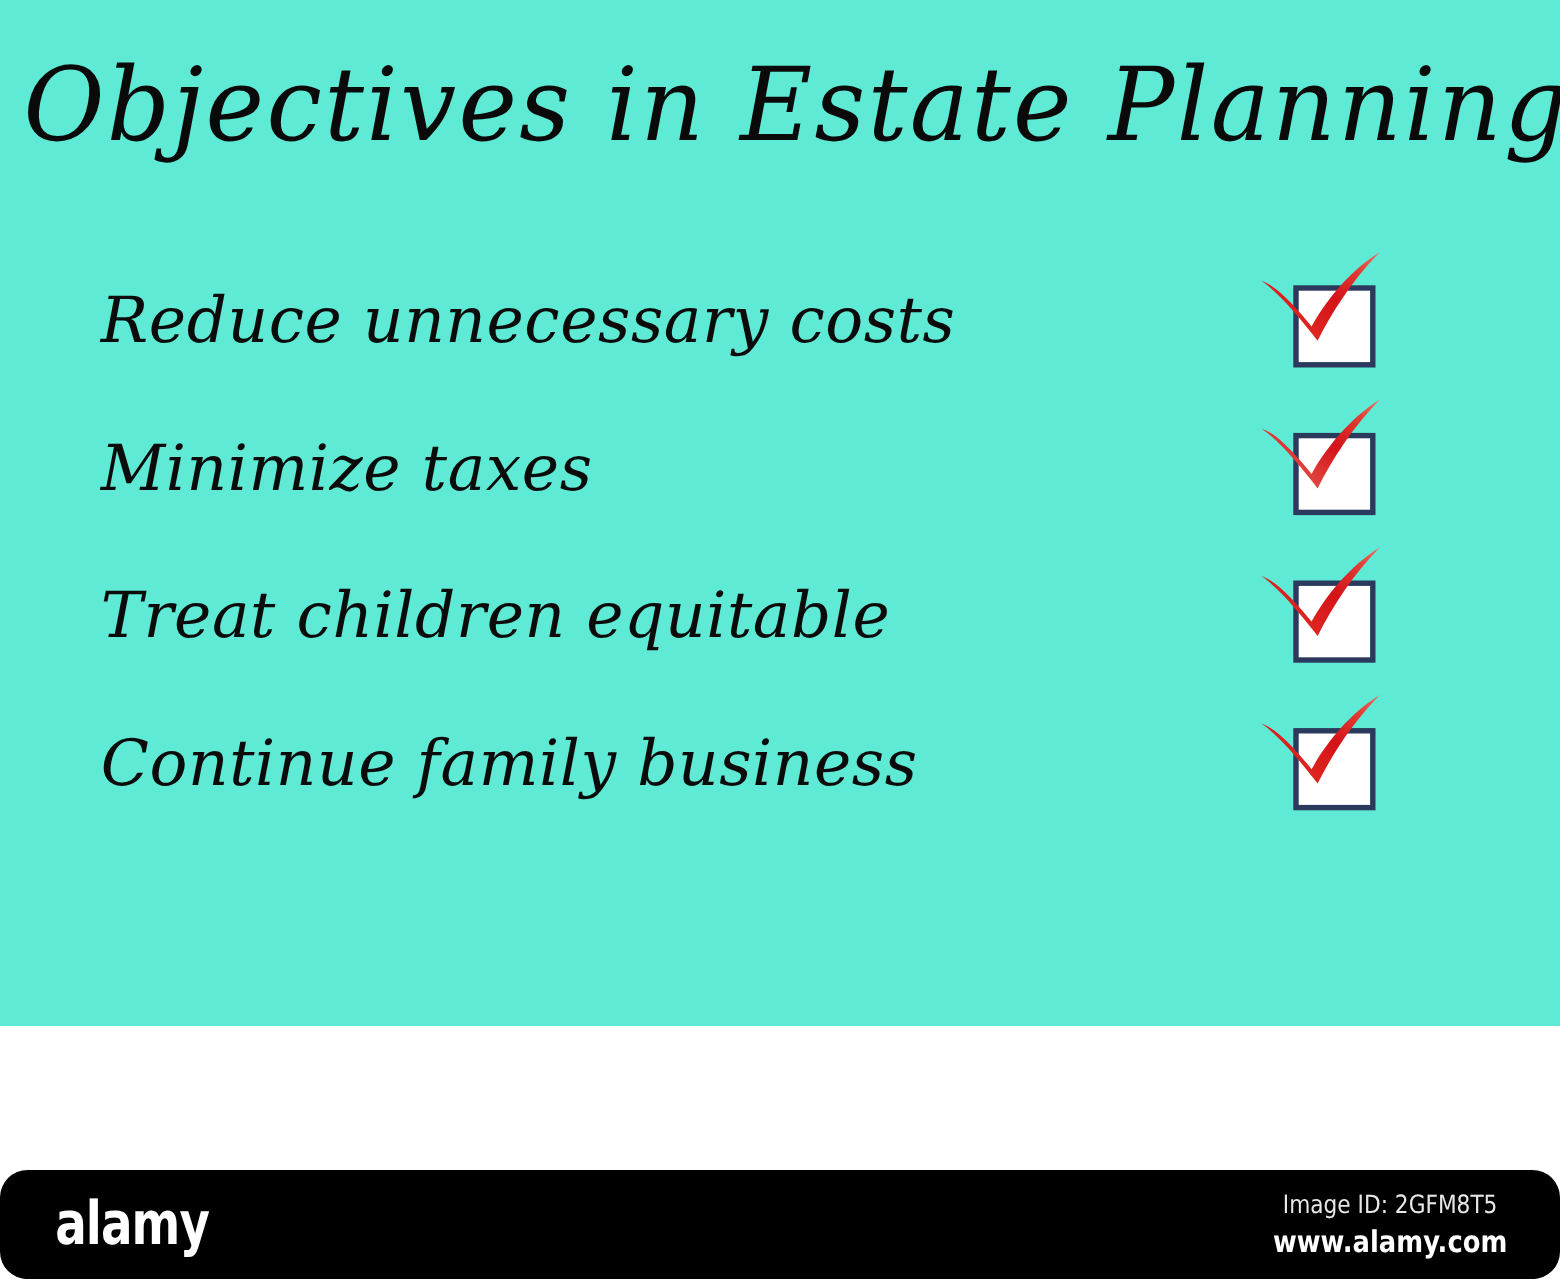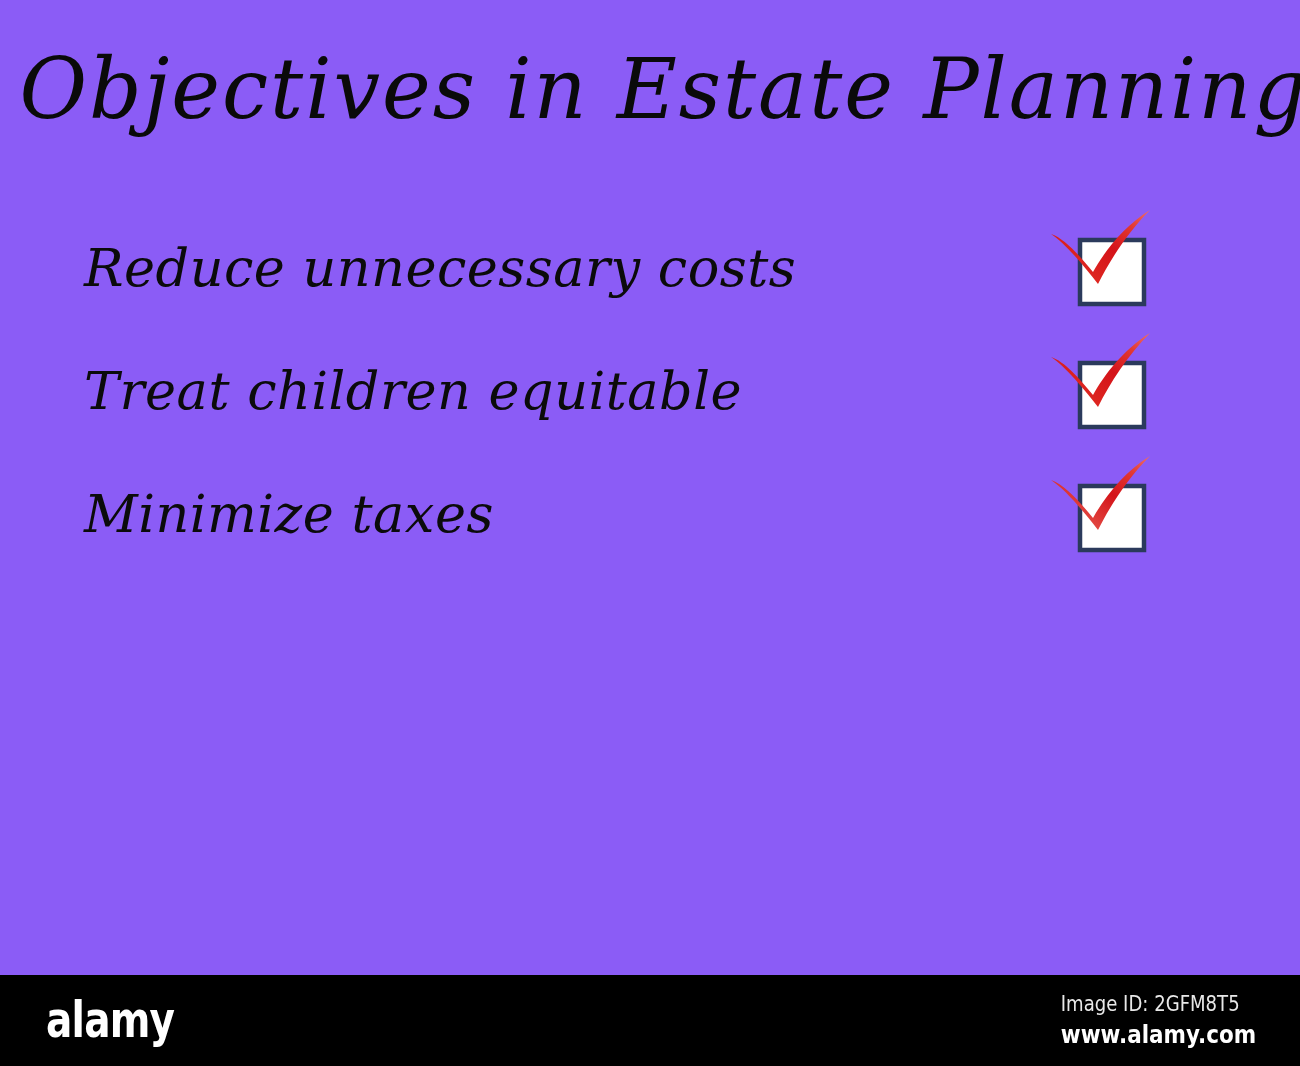--- a/index.html
+++ b/index.html
@@ -10,22 +10,22 @@
   body {
     width: 1300px;
     height: 1066px;
     overflow: hidden;
     font-family: "DejaVu Sans", sans-serif;
   }
 
   .stage {
     position: relative;
     width: 1300px;
-    height: 1066px;
-    background: #8b5cf6;
+    height: 855px;
+    background: #5eead4;
   }
 
   
   .title {
     position: absolute;
     left: 0;
     top: 46px;
     width: 1300px;
     text-align: center;
     font-family: "DejaVu Serif", serif;
@@ -87,41 +87,42 @@
   }
 
   
   .footer {
     position: absolute;
     left: 0;
     top: 975px;
     width: 1300px;
     height: 91px;
     background: #000000;
+    border-radius: 23px;
   }
 
   .footer-logo {
     position: absolute;
     left: 46px;
     top: 18px;
     font-family: "DejaVu Sans", sans-serif;
     font-weight: 700;
     font-size: 50px;
     line-height: 55px;
     color: #ffffff;
     letter-spacing: -1px;
     transform: scaleX(0.78);
     transform-origin: left top;
   }
 
   .footer-right {
     position: absolute;
     right: 44px;
     top: 14px;
-    text-align: left;
+    text-align: center;
     color: #ffffff;
   }
 
   .footer-imageid {
     font-family: "DejaVu Sans", sans-serif;
     font-size: 21px;
     line-height: 30px;
     font-weight: 400;
     color: #e8e8e8;
     transform: scaleX(0.86);
@@ -161,60 +162,79 @@
             </linearGradient>
           </defs>
           <rect x="34" y="28" width="64" height="64" fill="#ffffff" stroke="#2b3a5c" stroke-width="4.5"></rect>
           <path d="M5,22 C18,26 34,44 47,60 C58,40 78,14 104,-2
                    C82,20 64,48 52,72 C38,54 20,32 5,22 Z" fill="url(#chkg1)"></path>
         </svg>
       </div>
     </div>
 
     <div class="row">
+      <div class="row-label">Minimize taxes</div>
+      <div class="row-check">
+        <svg viewBox="0 0 120 110" xmlns="http://www.w3.org/2000/svg">
+          <defs>
+            <linearGradient id="chkg2" x1="0" y1="1" x2="1" y2="0">
+              <stop offset="0%" stop-color="#f7a9a2"></stop>
+              <stop offset="18%" stop-color="#e45048"></stop>
+              <stop offset="55%" stop-color="#d41319"></stop>
+              <stop offset="80%" stop-color="#e23a33"></stop>
+              <stop offset="100%" stop-color="#f07068"></stop>
+            </linearGradient>
+          </defs>
+          <rect x="34" y="28" width="64" height="64" fill="#ffffff" stroke="#2b3a5c" stroke-width="4.5"></rect>
+          <path d="M5,22 C18,26 34,44 47,60 C58,40 78,14 104,-2
+                   C82,20 64,48 52,72 C38,54 20,32 5,22 Z" fill="url(#chkg2)"></path>
+        </svg>
+      </div>
+    </div>
+
+    <div class="row">
       <div class="row-label">Treat children equitable</div>
       <div class="row-check">
         <svg viewBox="0 0 120 110" xmlns="http://www.w3.org/2000/svg">
           <defs>
             <linearGradient id="chkg3" x1="0" y1="1" x2="1" y2="0">
               <stop offset="0%" stop-color="#f28b84"></stop>
               <stop offset="18%" stop-color="#e02a22"></stop>
               <stop offset="55%" stop-color="#d41319"></stop>
               <stop offset="80%" stop-color="#e23a33"></stop>
               <stop offset="100%" stop-color="#f07068"></stop>
             </linearGradient>
           </defs>
           <rect x="34" y="28" width="64" height="64" fill="#ffffff" stroke="#2b3a5c" stroke-width="4.5"></rect>
           <path d="M5,22 C18,26 34,44 47,60 C58,40 78,14 104,-2
                    C82,20 64,48 52,72 C38,54 20,32 5,22 Z" fill="url(#chkg3)"></path>
         </svg>
       </div>
     </div>
 
-    <div class="row">
-      <div class="row-label">Minimize taxes</div>
-      <div class="row-check">
-        <svg viewBox="0 0 120 110" xmlns="http://www.w3.org/2000/svg">
-          <defs>
-            <linearGradient id="chkg2" x1="0" y1="1" x2="1" y2="0">
-              <stop offset="0%" stop-color="#f7a9a2"></stop>
-              <stop offset="18%" stop-color="#e45048"></stop>
-              <stop offset="55%" stop-color="#d41319"></stop>
-              <stop offset="80%" stop-color="#e23a33"></stop>
-              <stop offset="100%" stop-color="#f07068"></stop>
-            </linearGradient>
-          </defs>
-          <rect x="34" y="28" width="64" height="64" fill="#ffffff" stroke="#2b3a5c" stroke-width="4.5"></rect>
-          <path d="M5,22 C18,26 34,44 47,60 C58,40 78,14 104,-2
-                   C82,20 64,48 52,72 C38,54 20,32 5,22 Z" fill="url(#chkg2)"></path>
-        </svg>
-      </div>
-    </div>
-
-
+
+    <div class="row">
+      <div class="row-label">Continue family business</div>
+      <div class="row-check">
+        <svg viewBox="0 0 120 110" xmlns="http://www.w3.org/2000/svg">
+          <defs>
+            <linearGradient id="chkg5" x1="0" y1="1" x2="1" y2="0">
+              <stop offset="0%" stop-color="#f28b84"></stop>
+              <stop offset="18%" stop-color="#e02a22"></stop>
+              <stop offset="55%" stop-color="#d41319"></stop>
+              <stop offset="80%" stop-color="#e23a33"></stop>
+              <stop offset="100%" stop-color="#f07068"></stop>
+            </linearGradient>
+          </defs>
+          <rect x="34" y="28" width="64" height="64" fill="#ffffff" stroke="#2b3a5c" stroke-width="4.5"></rect>
+          <path d="M5,22 C18,26 34,44 47,60 C58,40 78,14 104,-2
+                   C82,20 64,48 52,72 C38,54 20,32 5,22 Z" fill="url(#chkg5)"></path>
+        </svg>
+      </div>
+    </div>
 
 
   </div>
 
   <div class="footer">
     <div class="footer-logo">alamy</div>
     <div class="footer-right">
       <div class="footer-imageid">Image ID: 2GFM8T5</div>
       <div class="footer-url">www.alamy.com</div>
     </div>

